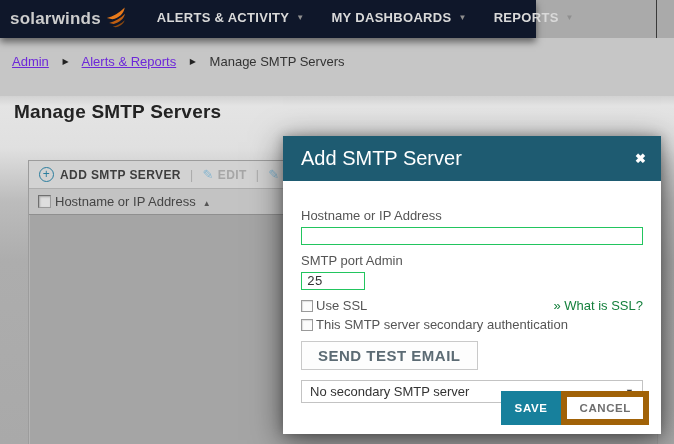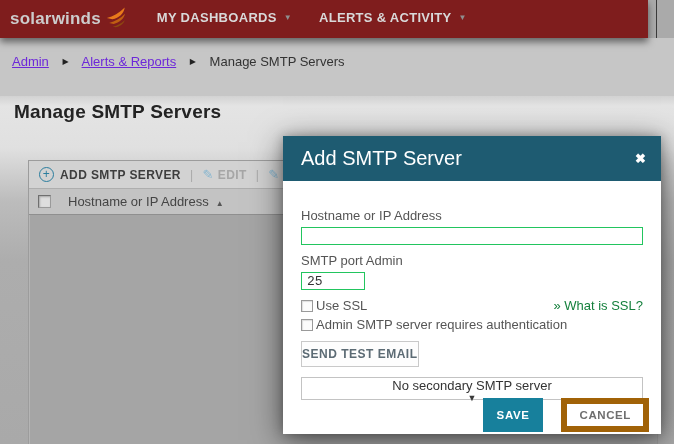--- a/index.html
+++ b/index.html
@@ -4,22 +4,22 @@
 <style>
   * { margin:0; padding:0; box-sizing:border-box; }
   html,body { width:674px; height:444px; }
   body {
     font-family:"Liberation Sans", sans-serif;
     position:relative; overflow:hidden; background:#aaaaaa;
   }
 
   
   .topnav {
-    position:absolute; left:0; top:0; width:648px; height:38px;
-    background:#7f1d1d; z-index:30;
+    position:absolute; left:0; top:0; width:536px; height:38px;
+    background:#0f172a; z-index:30;
     box-shadow:0 4px 7px rgba(0,0,0,.5);
     display:flex; align-items:center;
   }
   .logo { display:flex; align-items:center; margin-left:10px; cursor:pointer; }
   .logo-text { color:#cccccc; font-size:17px; font-weight:600; letter-spacing:.2px; }
   .logo-flame { width:24px; height:22px; margin-left:3px; transform:translateY(-2px); }
   .nav-menu { display:flex; margin-left:29px; }
   .nav-item {
     color:#d9d9d9; font-size:13px; font-weight:700; letter-spacing:.3px;
     margin-right:27px; line-height:38px; cursor:pointer; white-space:nowrap;
@@ -70,21 +70,21 @@
   .pencil-icon { color:#87b6d0; font-size:13px; margin-right:4px; font-weight:400; }
   .grid-header {
     height:26px; background:#c3c3c3; border-bottom:1px solid #8f8f8f;
     display:flex; align-items:center;
   }
   .hdr-checkbox {
     width:13px; height:13px; margin-left:9px; background:#dedede;
     border:1px solid; border-color:#6f6f6f #9a9a9a #9a9a9a #6f6f6f;
     box-shadow:inset 1px 1px 2px rgba(0,0,0,.25); cursor:pointer;
   }
-  .hdr-label { margin-left:17px; font-size:13px; color:#454545; cursor:pointer; }
+  .hdr-label { margin-left:4px; font-size:13px; color:#454545; cursor:pointer; }
   .sort-icon { font-size:8px; color:#555; margin-left:7px; }
   .grid-body { height:229px; background:#a5a5a5; border-left:1px solid #b5b5b5; }
 
   
   .modal {
     position:absolute; left:283px; top:136px; width:378px; height:298px;
     background:#ffffff; z-index:50;
     box-shadow:0 6px 30px rgba(0,0,0,.55), 0 0 10px rgba(0,0,0,.25);
   }
   .modal-header { height:45px; background:#1e5b71; position:relative; }
@@ -103,32 +103,32 @@
   .text-input.small { width:64px; }
   .check-row { display:flex; align-items:center; margin-bottom:4px; }
   .check-row.split { justify-content:space-between; }
   .cb-group { display:flex; align-items:center; }
   .checkbox {
     width:12px; height:12px; border:1px solid #9a9a9a; background:#fcfcfc;
     box-shadow:inset 1px 1px 1px rgba(0,0,0,.12); margin-right:3px; cursor:pointer; flex:none;
   }
   .ssl-link { color:#15803d; font-size:13px; text-decoration:none; cursor:pointer; }
   .btn-test {
-    display:inline-block; margin:5px 0 10px 0; padding:5px 0;
+    display:inline-block; margin:5px 0 10px 0; padding:5px 16px;
     background:#fdfdfd; border:1px solid #c9c9c9; color:#5c6b74;
-    font-size:12px; font-weight:700; letter-spacing:.5px; cursor:pointer;
+    font-size:15px; font-weight:700; letter-spacing:.5px; cursor:pointer;
     font-family:"Liberation Sans", sans-serif;
   }
   .select-box {
     height:23px; border:1px solid #c3c3c3; background:#fff;
     display:flex; align-items:center; justify-content:space-between;
-    padding:0 8px; color:#333; cursor:pointer;flex-direction:column;
+    padding:0 8px; color:#333; cursor:pointer;
   }
   .select-caret { font-size:9px; color:#3a3a3a; }
-  .modal-footer { position:absolute; right:12px; bottom:2px; display:flex; gap:18px; }
+  .modal-footer { position:absolute; right:12px; bottom:9px; display:flex; }
   .btn-save {
     background:#17809c; color:#fff; border:none; padding:6px 14px;
     font-size:11.5px; font-weight:700; letter-spacing:.6px; cursor:pointer;
     font-family:"Liberation Sans", sans-serif;
   }
   .btn-cancel {
     background:#fff; color:#6e6e6e; border:6px solid #a16207; padding:5px 12px;
     font-size:11.5px; font-weight:700; letter-spacing:.6px; cursor:pointer;
     font-family:"Liberation Sans", sans-serif;
   }
@@ -139,22 +139,23 @@
 <div class="topnav">
   <div class="logo">
     <span class="logo-text">solarwinds</span>
     <svg class="logo-flame" viewBox="0 0 24 24">
       <path d="M2 13 C9 11.5 15.5 7.5 21.5 1.5 C20.5 8.5 15.5 12.5 8 14.5 Z" fill="#e87a1b"></path>
       <path d="M4.5 18.5 C11 17 17 13.5 21.8 8.5 C20.5 14.5 15.5 18 9.5 19.7 Z" fill="#c05f12"></path>
       <path d="M8.5 22.5 C13.5 21.5 18 19 21.5 15.5 C20 20 16 22.3 11.5 23.2 Z" fill="#8e4a10"></path>
     </svg>
   </div>
   <div class="nav-menu">
+    <div class="nav-item"><span>ALERTS &amp; ACTIVITY</span><span class="nav-caret">▼</span></div>
     <div class="nav-item"><span>MY DASHBOARDS</span><span class="nav-caret">▼</span></div>
-    <div class="nav-item"><span>ALERTS &amp; ACTIVITY</span><span class="nav-caret">▼</span></div>
+    <div class="nav-item"><span>REPORTS</span><span class="nav-caret">▼</span></div>
   </div>
   <div class="nav-scroll-edge"></div>
 </div>
 
 <div class="crumb-bar">
   <span class="crumb-link">Admin</span>
   <span class="crumb-sep">▶</span>
   <span class="crumb-link">Alerts &amp; Reports</span>
   <span class="crumb-sep">▶</span>
   <span class="crumb-current">Manage SMTP Servers</span>
@@ -201,21 +202,21 @@
     <div class="check-row split">
       <span class="cb-group">
         <span class="checkbox"></span>
         <span>Use SSL</span>
       </span>
       <a class="ssl-link">» What is SSL?</a>
     </div>
     <div class="check-row">
       <span class="cb-group">
         <span class="checkbox"></span>
-        <span>Admin SMTP server requires authentication</span>
+        <span>This SMTP server secondary authentication</span>
       </span>
     </div>
     <button class="btn-test">SEND TEST EMAIL</button>
     <div class="select-box">
       <span>No secondary SMTP server</span>
       <span class="select-caret">▼</span>
     </div>
   </div>
   <div class="modal-footer">
     <button class="btn-save">SAVE</button>

